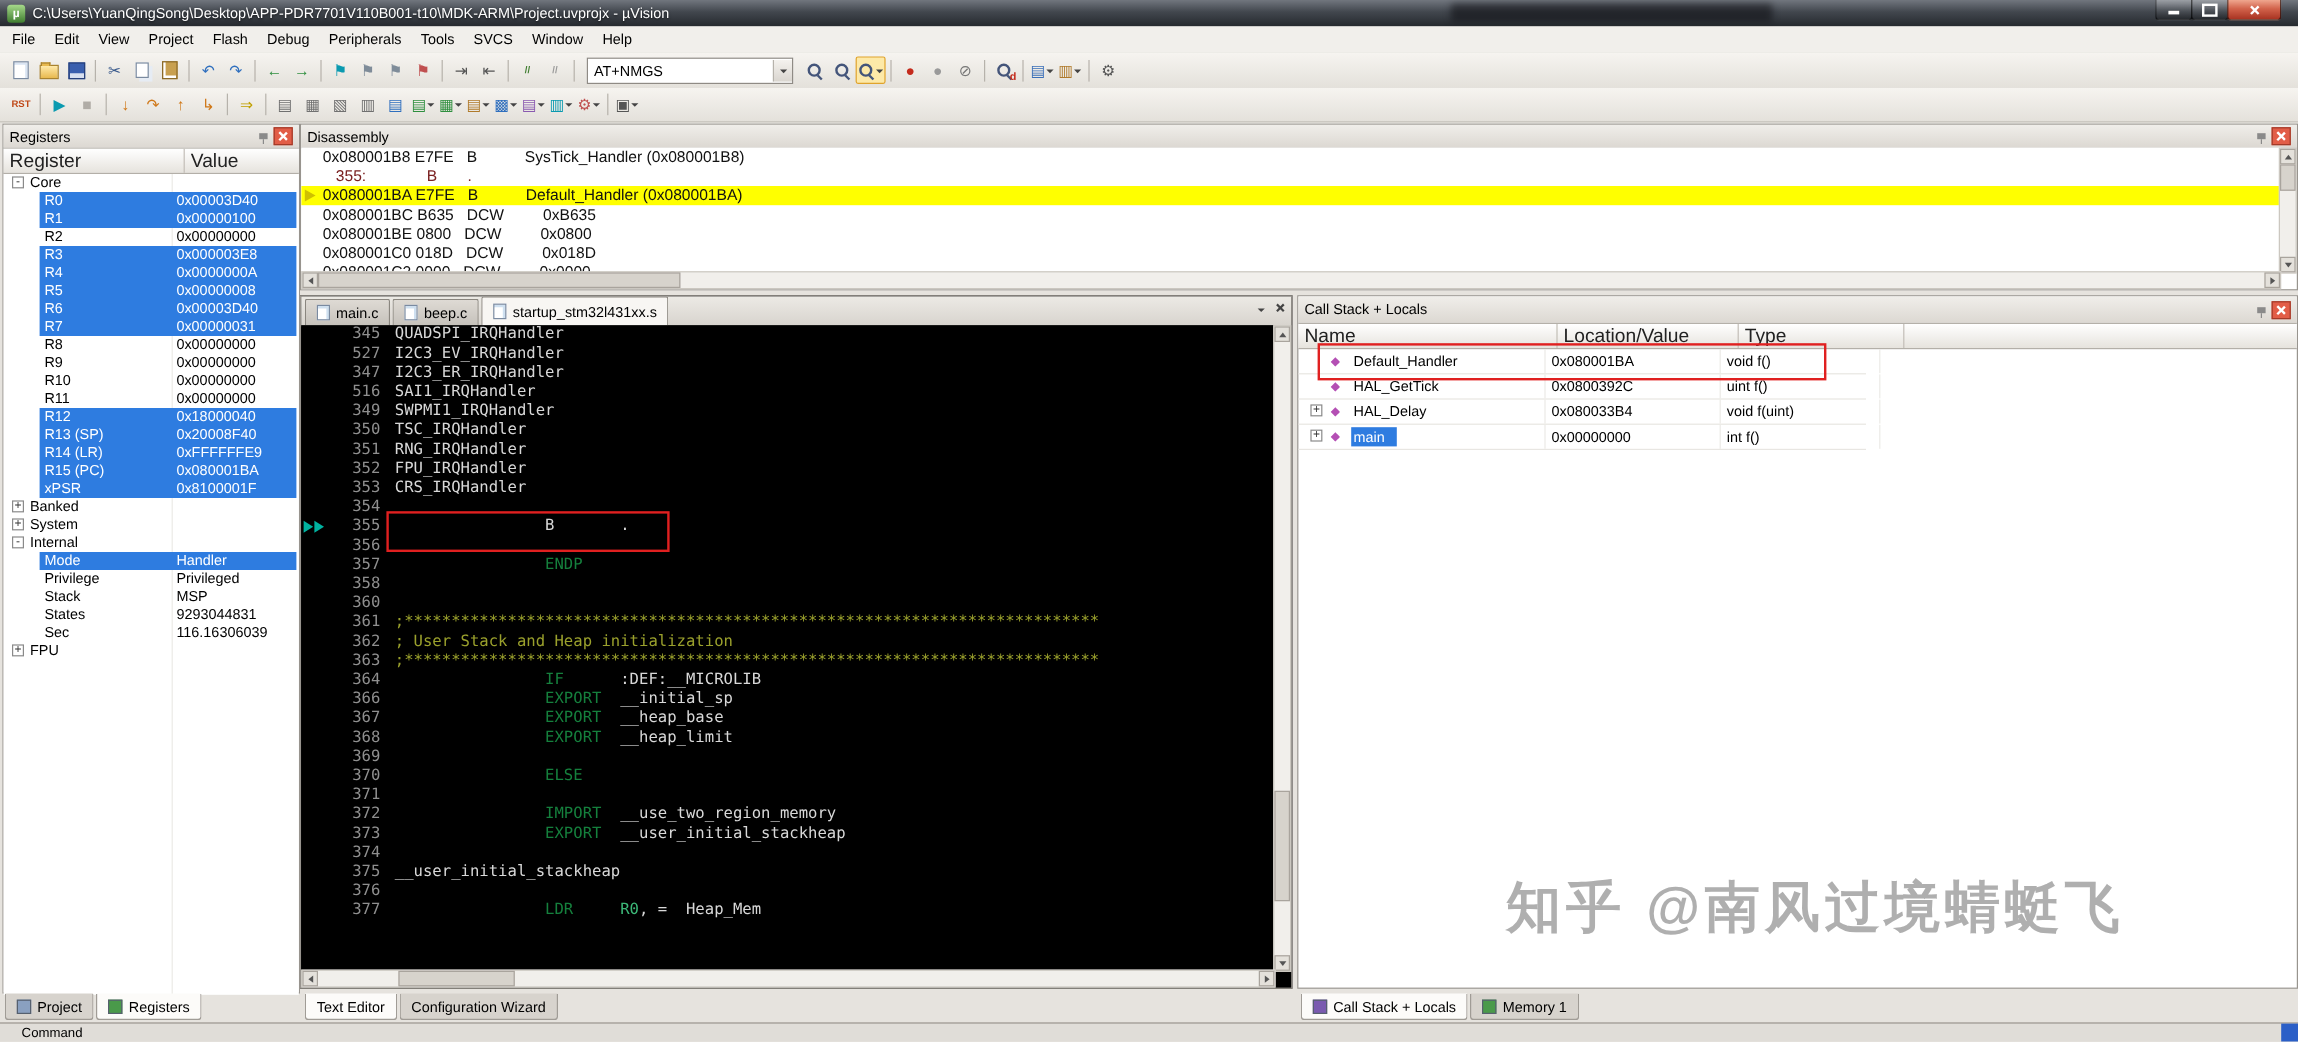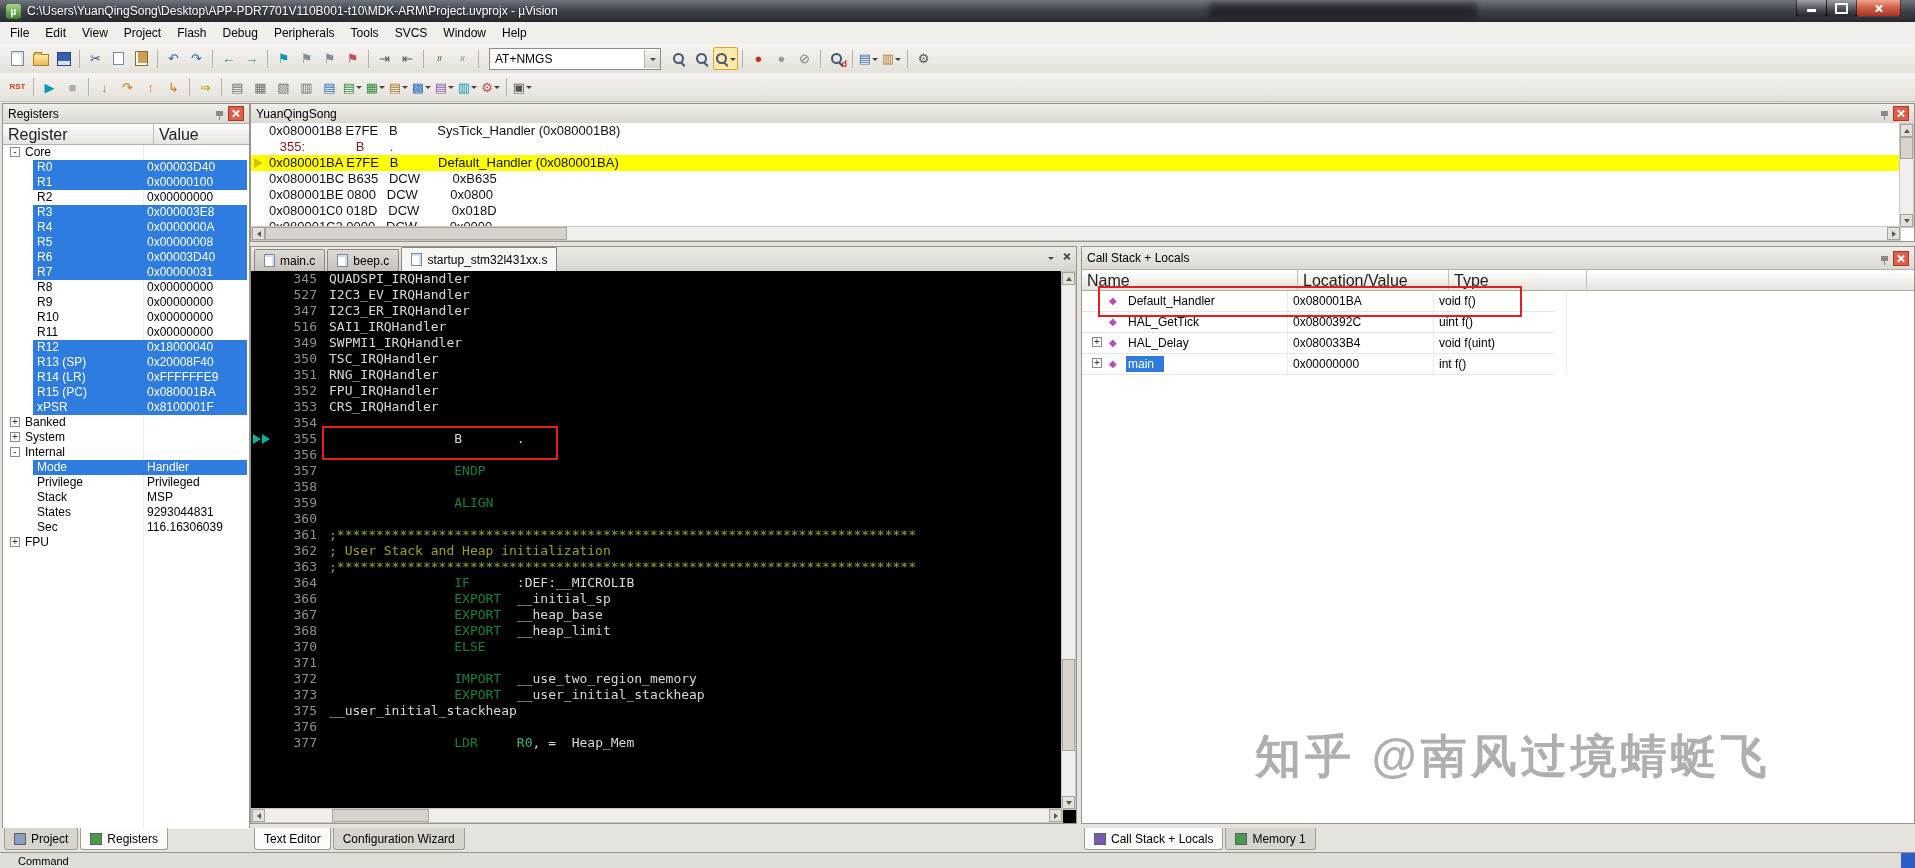--- a/index.html
+++ b/index.html
@@ -490,21 +490,21 @@
       </div>
       <div class="reg-row">
         <span class="expbox">+</span>
         <span class="reg-label grp">FPU</span>
       </div>
     </div>
 </div>
 
 <div id="disasm-panel" class="panel">
   <div class="panel-header">
-    <span>YuanQingSong</span>
+    <span>Disassembly</span>
     <span class="ph-icons">
       <span class="pin"></span>
       <span class="ph-close"></span>
     </span>
   </div>
   <div id="dis-lines">
       <div class="dis-line asm">0x080001B8 E7FE   B           SysTick_Handler (0x080001B8)</div>
       <div class="dis-line src">   355:              B       .</div>
       <div class="dis-line current">0x080001BA E7FE   B           Default_Handler (0x080001BA)<span class="dis-arrow"></span></div>
       <div class="dis-line asm">0x080001BC B635   DCW         0xB635</div>
@@ -550,33 +550,34 @@
         <div class="ed-line"><span class="ed-margin"></span><span class="ed-num">349</span><span class="ed-code"><span class="tok-p">SWPMI1_IRQHandler</span></span></div>
         <div class="ed-line"><span class="ed-margin"></span><span class="ed-num">350</span><span class="ed-code"><span class="tok-p">TSC_IRQHandler</span></span></div>
         <div class="ed-line"><span class="ed-margin"></span><span class="ed-num">351</span><span class="ed-code"><span class="tok-p">RNG_IRQHandler</span></span></div>
         <div class="ed-line"><span class="ed-margin"></span><span class="ed-num">352</span><span class="ed-code"><span class="tok-p">FPU_IRQHandler</span></span></div>
         <div class="ed-line"><span class="ed-margin"></span><span class="ed-num">353</span><span class="ed-code"><span class="tok-p">CRS_IRQHandler</span></span></div>
         <div class="ed-line"><span class="ed-margin"></span><span class="ed-num">354</span><span class="ed-code"></span></div>
         <div class="ed-line"><span class="ed-margin"><span class="tri t1"></span><span class="tri t2"></span></span><span class="ed-num">355</span><span class="ed-code"><span class="tok-p">                B       .</span></span></div>
         <div class="ed-line"><span class="ed-margin"></span><span class="ed-num">356</span><span class="ed-code"></span></div>
         <div class="ed-line"><span class="ed-margin"></span><span class="ed-num">357</span><span class="ed-code"><span class="tok-p">                </span><span class="tok-k">ENDP</span></span></div>
         <div class="ed-line"><span class="ed-margin"></span><span class="ed-num">358</span><span class="ed-code"></span></div>
-        <div class="ed-line"><span class="ed-margin"></span><span class="ed-num">359</span><span class="ed-code"><span class="tok-p">                </span><span class="tok-k">ALIGN</span></span></div>
         <div class="ed-line"><span class="ed-margin"></span><span class="ed-num">360</span><span class="ed-code"></span></div>
         <div class="ed-line"><span class="ed-margin"></span><span class="ed-num">361</span><span class="ed-code"><span class="tok-c">;**************************************************************************</span></span></div>
         <div class="ed-line"><span class="ed-margin"></span><span class="ed-num">362</span><span class="ed-code"><span class="tok-c">; User Stack and Heap initialization</span></span></div>
         <div class="ed-line"><span class="ed-margin"></span><span class="ed-num">363</span><span class="ed-code"><span class="tok-c">;**************************************************************************</span></span></div>
         <div class="ed-line"><span class="ed-margin"></span><span class="ed-num">364</span><span class="ed-code"><span class="tok-p">                </span><span class="tok-k">IF</span><span class="tok-p">      :DEF:__MICROLIB</span></span></div>
         <div class="ed-line"><span class="ed-margin"></span><span class="ed-num">366</span><span class="ed-code"><span class="tok-p">                </span><span class="tok-k">EXPORT</span><span class="tok-p">  __initial_sp</span></span></div>
         <div class="ed-line"><span class="ed-margin"></span><span class="ed-num">367</span><span class="ed-code"><span class="tok-p">                </span><span class="tok-k">EXPORT</span><span class="tok-p">  __heap_base</span></span></div>
         <div class="ed-line"><span class="ed-margin"></span><span class="ed-num">368</span><span class="ed-code"><span class="tok-p">                </span><span class="tok-k">EXPORT</span><span class="tok-p">  __heap_limit</span></span></div>
+        <div class="ed-line"><span class="ed-margin"></span><span class="ed-num">369</span><span class="ed-code"></span></div>
         <div class="ed-line"><span class="ed-margin"></span><span class="ed-num">370</span><span class="ed-code"><span class="tok-p">                </span><span class="tok-k">ELSE</span></span></div>
         <div class="ed-line"><span class="ed-margin"></span><span class="ed-num">371</span><span class="ed-code"></span></div>
         <div class="ed-line"><span class="ed-margin"></span><span class="ed-num">372</span><span class="ed-code"><span class="tok-p">                </span><span class="tok-k">IMPORT</span><span class="tok-p">  __use_two_region_memory</span></span></div>
         <div class="ed-line"><span class="ed-margin"></span><span class="ed-num">373</span><span class="ed-code"><span class="tok-p">                </span><span class="tok-k">EXPORT</span><span class="tok-p">  __user_initial_stackheap</span></span></div>
+        <div class="ed-line"><span class="ed-margin"></span><span class="ed-num">374</span><span class="ed-code"></span></div>
         <div class="ed-line"><span class="ed-margin"></span><span class="ed-num">375</span><span class="ed-code"><span class="tok-p">__user_initial_stackheap</span></span></div>
         <div class="ed-line"><span class="ed-margin"></span><span class="ed-num">376</span><span class="ed-code"></span></div>
         <div class="ed-line"><span class="ed-margin"></span><span class="ed-num">377</span><span class="ed-code"><span class="tok-p">                </span><span class="tok-k">LDR</span><span class="tok-p">     </span><span class="tok-r">R0</span><span class="tok-p">, =  Heap_Mem</span></span></div>
       </div>
     </div>
   <div class="sb" style="right:0;top:24px;bottom:13px;width:13px">
     <span class="sb-btn arr-u" style="top:0;left:0"></span>
     <span class="sb-btn arr-d" style="bottom:0;left:0"></span>
     <span class="sb-thumb" style="left:0;top:72%;width:11px;height:90px"></span>
   </div>

